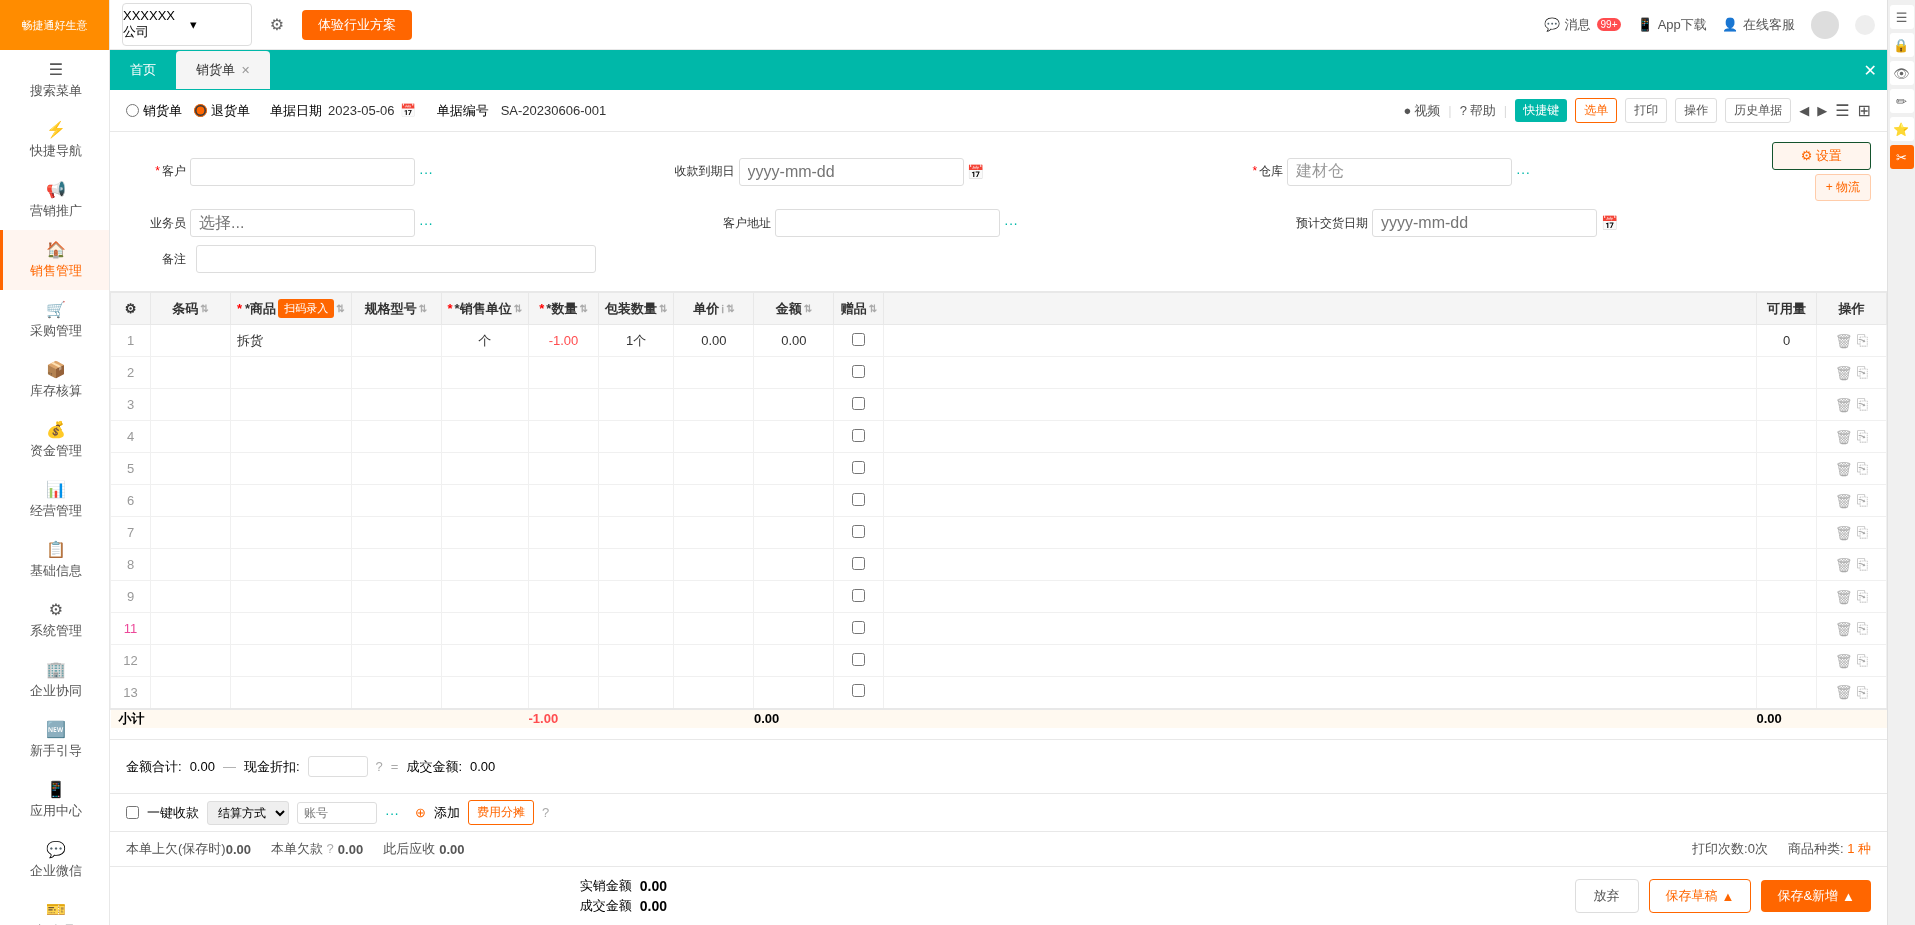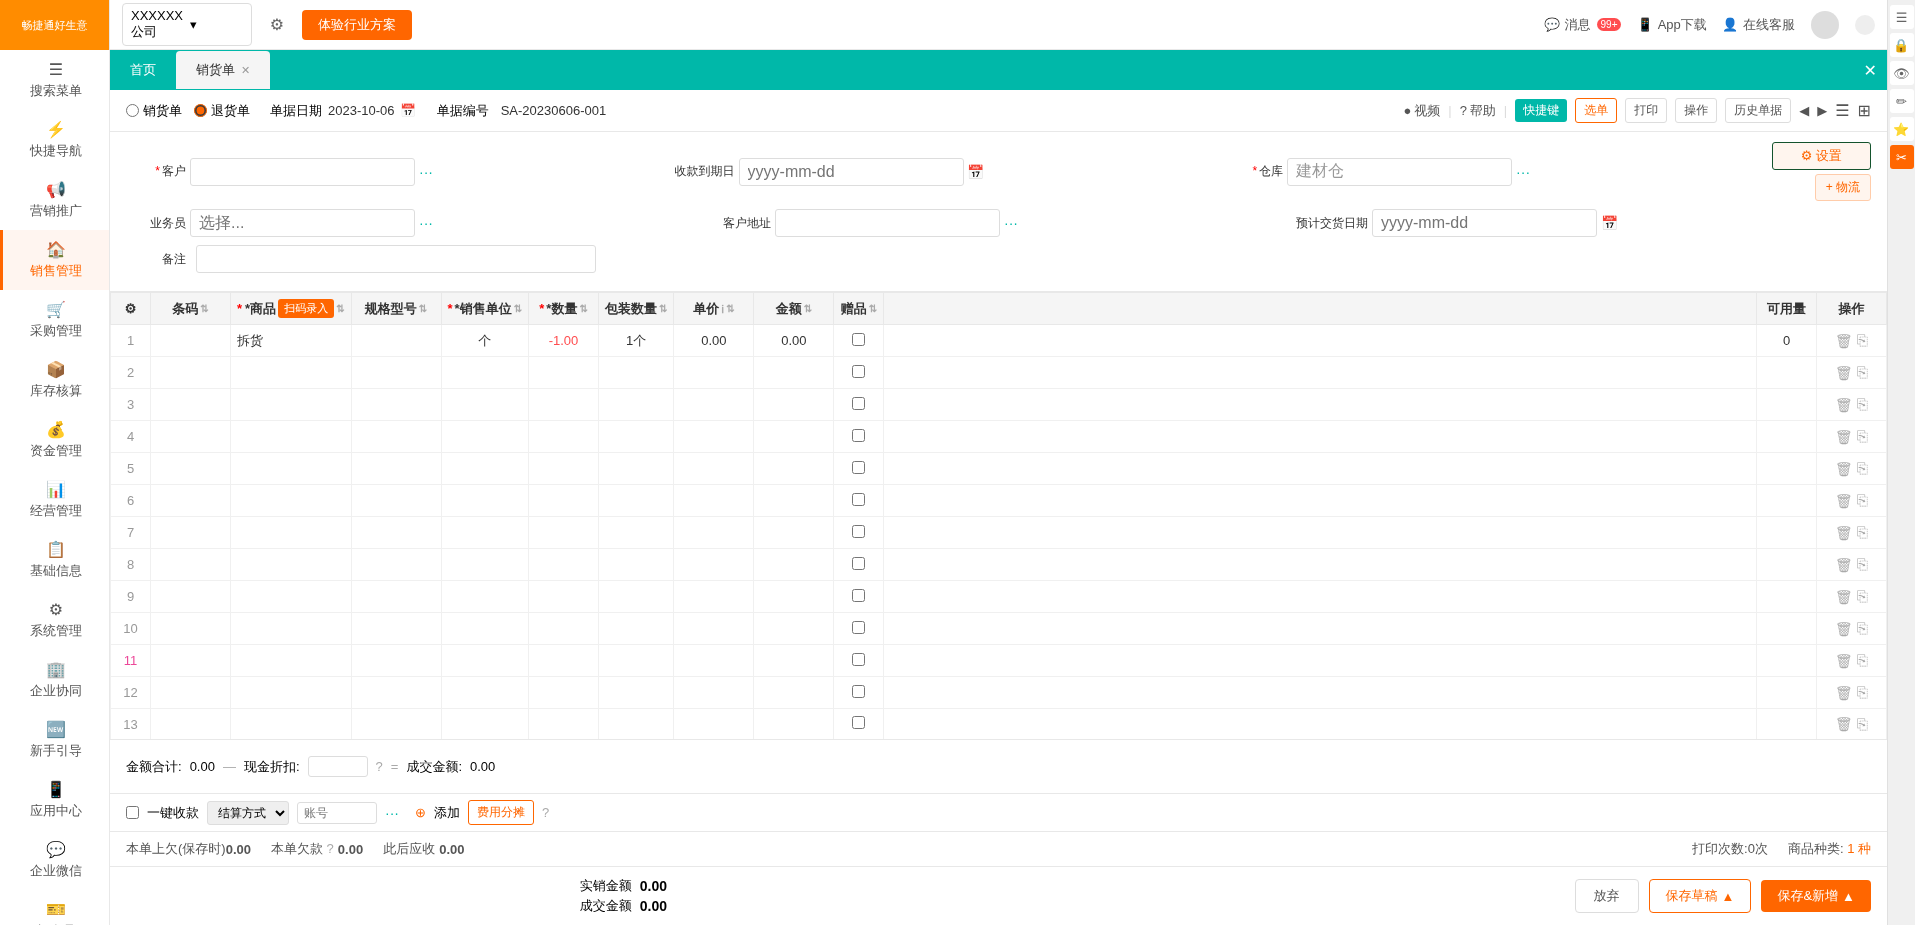--- a/index.html
+++ b/index.html
@@ -11,21 +11,21 @@
     .sidebar-logo span { font-size: 11px; }
     .sidebar-item { display: flex; flex-direction: column; align-items: center; padding: 10px 4px; cursor: pointer; color: #555; font-size: 11px; gap: 3px; border-left: 3px solid transparent; }
     .sidebar-item.active { background: #fff5f0; color: #ff6600; border-left: 3px solid #ff6600; }
     .sidebar-item .icon { font-size: 16px; }
 
     
     .main { flex: 1; display: flex; flex-direction: column; overflow: hidden; }
 
     
     .topbar { height: 50px; background: #fff; display: flex; align-items: center; padding: 0 12px; border-bottom: 1px solid #e8e8e8; gap: 10px; }
-    .company-selector { display: flex; align-items: center; gap: 6px; border: 1px solid #ddd; border-radius: 4px; padding: 4px 8px; cursor: pointer; min-width: 130px; }
+    .company-selector { display: flex; align-items: center; gap: 6px; border: 1px solid #ddd; border-radius: 4px; padding: 4px 0; cursor: pointer; min-width: 130px; }
     .company-selector span { flex: 1; font-size: 13px; }
     .gear-icon-btn { width: 30px; height: 30px; display: flex; align-items: center; justify-content: center; cursor: pointer; color: #666; font-size: 16px; }
     .experience-btn { background: #ff6600; color: #fff; border: none; border-radius: 4px; padding: 6px 16px; cursor: pointer; font-size: 13px; }
     .topbar-right { margin-left: auto; display: flex; align-items: center; gap: 16px; color: #555; font-size: 12px; }
     .topbar-right .item { display: flex; align-items: center; gap: 4px; cursor: pointer; }
     .badge { background: #ff4d4f; color: #fff; border-radius: 10px; font-size: 10px; padding: 1px 4px; margin-left: 2px; }
     .avatar { width: 28px; height: 28px; border-radius: 50%; background: #ddd; }
 
     
     .tabbar { background: #00b8a9; display: flex; align-items: center; padding: 0 0 0 0; min-height: 40px; }
@@ -238,21 +238,21 @@
           <input type="radio" name="doctype" style="">
           <span>销货单</span>
         </label>
         <label class="radio-item">
           <input type="radio" name="doctype" checked="" style="">
           <span>退货单</span>
         </label>
       </div>
       <div class="date-field">
         <span>单据日期</span>
-        <span style="color:#333; font-weight:500;">2023-10-06</span>
+        <span style="color:#333; font-weight:500;">2023-05-06</span>
         <span style="color:#aaa; cursor:pointer;">📅</span>
       </div>
       <div class="doc-number">
         <span>单据编号</span>
         <span style="color:#333; font-weight:500; margin-left:6px;">SA-20230606-001</span>
       </div>
       <div class="sub-header-actions">
         <span class="action-item">
           <span>●</span>
           <span>视频</span>
@@ -579,40 +579,20 @@
       <td></td>
       <td></td>
       <td>
         <div class="action-icons">
           <span class="action-icon">🗑</span>
           <span class="action-icon">⎘</span>
         </div>
       </td>
     </tr>
             <tr>
-      <td style="color:#999; text-align:center;">10</td>
-      <td></td>
-      <td style="text-align:left; padding-left:6px;"></td>
-      <td></td>
-      <td></td>
-      <td style=""></td>
-      <td></td>
-      <td></td>
-      <td></td>
-      <td class="checkbox-cell"><input type="checkbox" style=""></td>
-      <td></td>
-      <td></td>
-      <td>
-        <div class="action-icons">
-          <span class="action-icon">🗑</span>
-          <span class="action-icon">⎘</span>
-        </div>
-      </td>
-    </tr>
-            <tr>
       <td style="color:#ec4899; ">11</td>
       <td></td>
       <td style="text-align:left; padding-left:6px;"></td>
       <td></td>
       <td></td>
       <td style=""></td>
       <td></td>
       <td></td>
       <td></td>
       <td class="checkbox-cell"><input type="checkbox" style=""></td>

